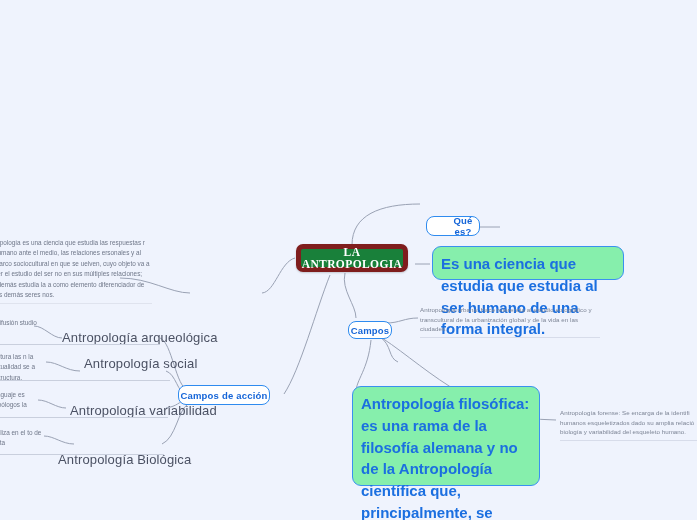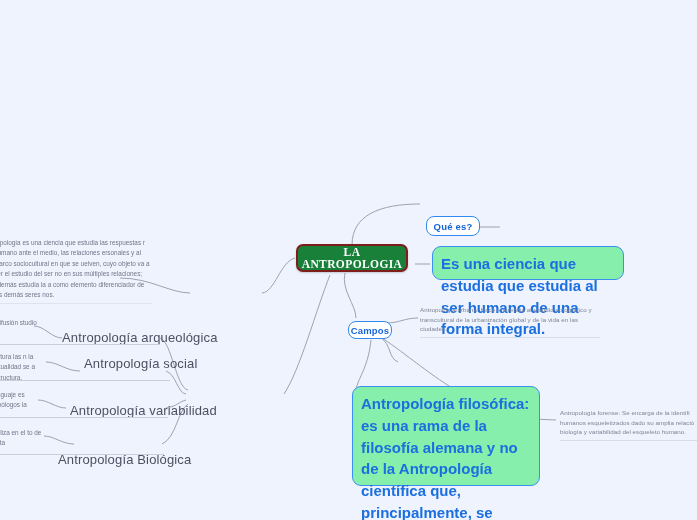--- a/index.html
+++ b/index.html
@@ -11,21 +11,21 @@
     position:relative;
   }
   #canvas{position:absolute;inset:0;width:697px;height:520px;}
   svg.links{position:absolute;left:0;top:0;width:697px;height:520px;pointer-events:none;}
 
   .node{position:absolute;box-sizing:border-box;}
 
   
   .center-node{
     background:#19803a;
-    border:2px solid #7f1d1d;
+    border:5px solid #7f1d1d;
     border-radius:7px;
     color:#ffffff;
     font-family:"Liberation Serif", serif;
     font-weight:bold;
     font-size:11.5px;
     letter-spacing:.4px;
     font-variant:small-caps;
     text-align:center;
     display:flex;align-items:center;justify-content:center;
     box-shadow:0 1px 2px rgba(0,0,0,.18);
@@ -123,21 +123,21 @@
       <path d="M 80 371 C 66 371, 58 362, 46 362"></path>
       <path d="M 66 408 C 56 408, 48 400, 38 400"></path>
       <path d="M 74 444 C 62 444, 54 436, 44 436"></path>
     </g>
   </svg>
 
   <div class="node center-node" style="left:296px;top:244px;width:112px;height:28px;">
     <span>LA ANTROPOLOGIA</span>
   </div>
 
-  <div class="node pill" style="left:426px;top:216px;width:54px;height:20px;">
+  <div class="node pill" style="left:426px;top:216px;width:54px;height:20px;padding-left:20px;">
     <span>Qué es?</span>
   </div>
 
   <div class="node card" style="left:432px;top:246px;width:192px;height:34px;">
     <span>Es una ciencia que estudia que estudia al ser humano de una forma integral.</span>
   </div>
 
 
   <div class="node leftblock" style="left:-6px;top:238px;width:158px;">
     <span>ropología es una ciencia que estudia las respuestas r humano ante el medio, las relaciones ersonales y al marco sociocultural en que se uelven, cuyo objeto va a ser el estudio del ser no en sus múltiples relaciones; además estudia la a como elemento diferenciador de los demás seres nos.</span>
@@ -153,20 +153,23 @@
 
 
   <div class="node card" style="left:352px;top:386px;width:188px;height:100px;">
     <span>Antropología filosófica: es una rama de la filosofía alemana y no de la Antropología científica que, principalmente, se ocupa de las incertidumbres de índole ontológica, centrado su atención en el ser humano, tomando en cuenta una variedad de aspectos de la existencia humana, pasada y presente, combinando estos materiales diversos en un abordaje íntegro del problema de la existencia humana.</span>
   </div>
 
   <div class="node note note-under" style="left:560px;top:408px;width:150px;">
     <span>Antropología forense: Se encarga de la identifi humanos esqueletizados dado su amplia relació biología y variabilidad del esqueleto humano.</span>
   </div>
 
+  <div class="node pill" style="left:178px;top:385px;width:92px;height:20px;">
+    <span>Campos de acción</span>
+  </div>
 
   <div class="node branch-label" style="left:62px;top:330px;">
     <span>Antropología arqueológica</span>
   </div>
   <div class="branch-underline" style="left:0px;top:344px;width:160px;"></div>
   <div class="node leftblock noline" style="left:-8px;top:318px;width:48px;">
     <span>r difusión studio</span>
   </div>
 
   <div class="node branch-label" style="left:84px;top:356px;">

